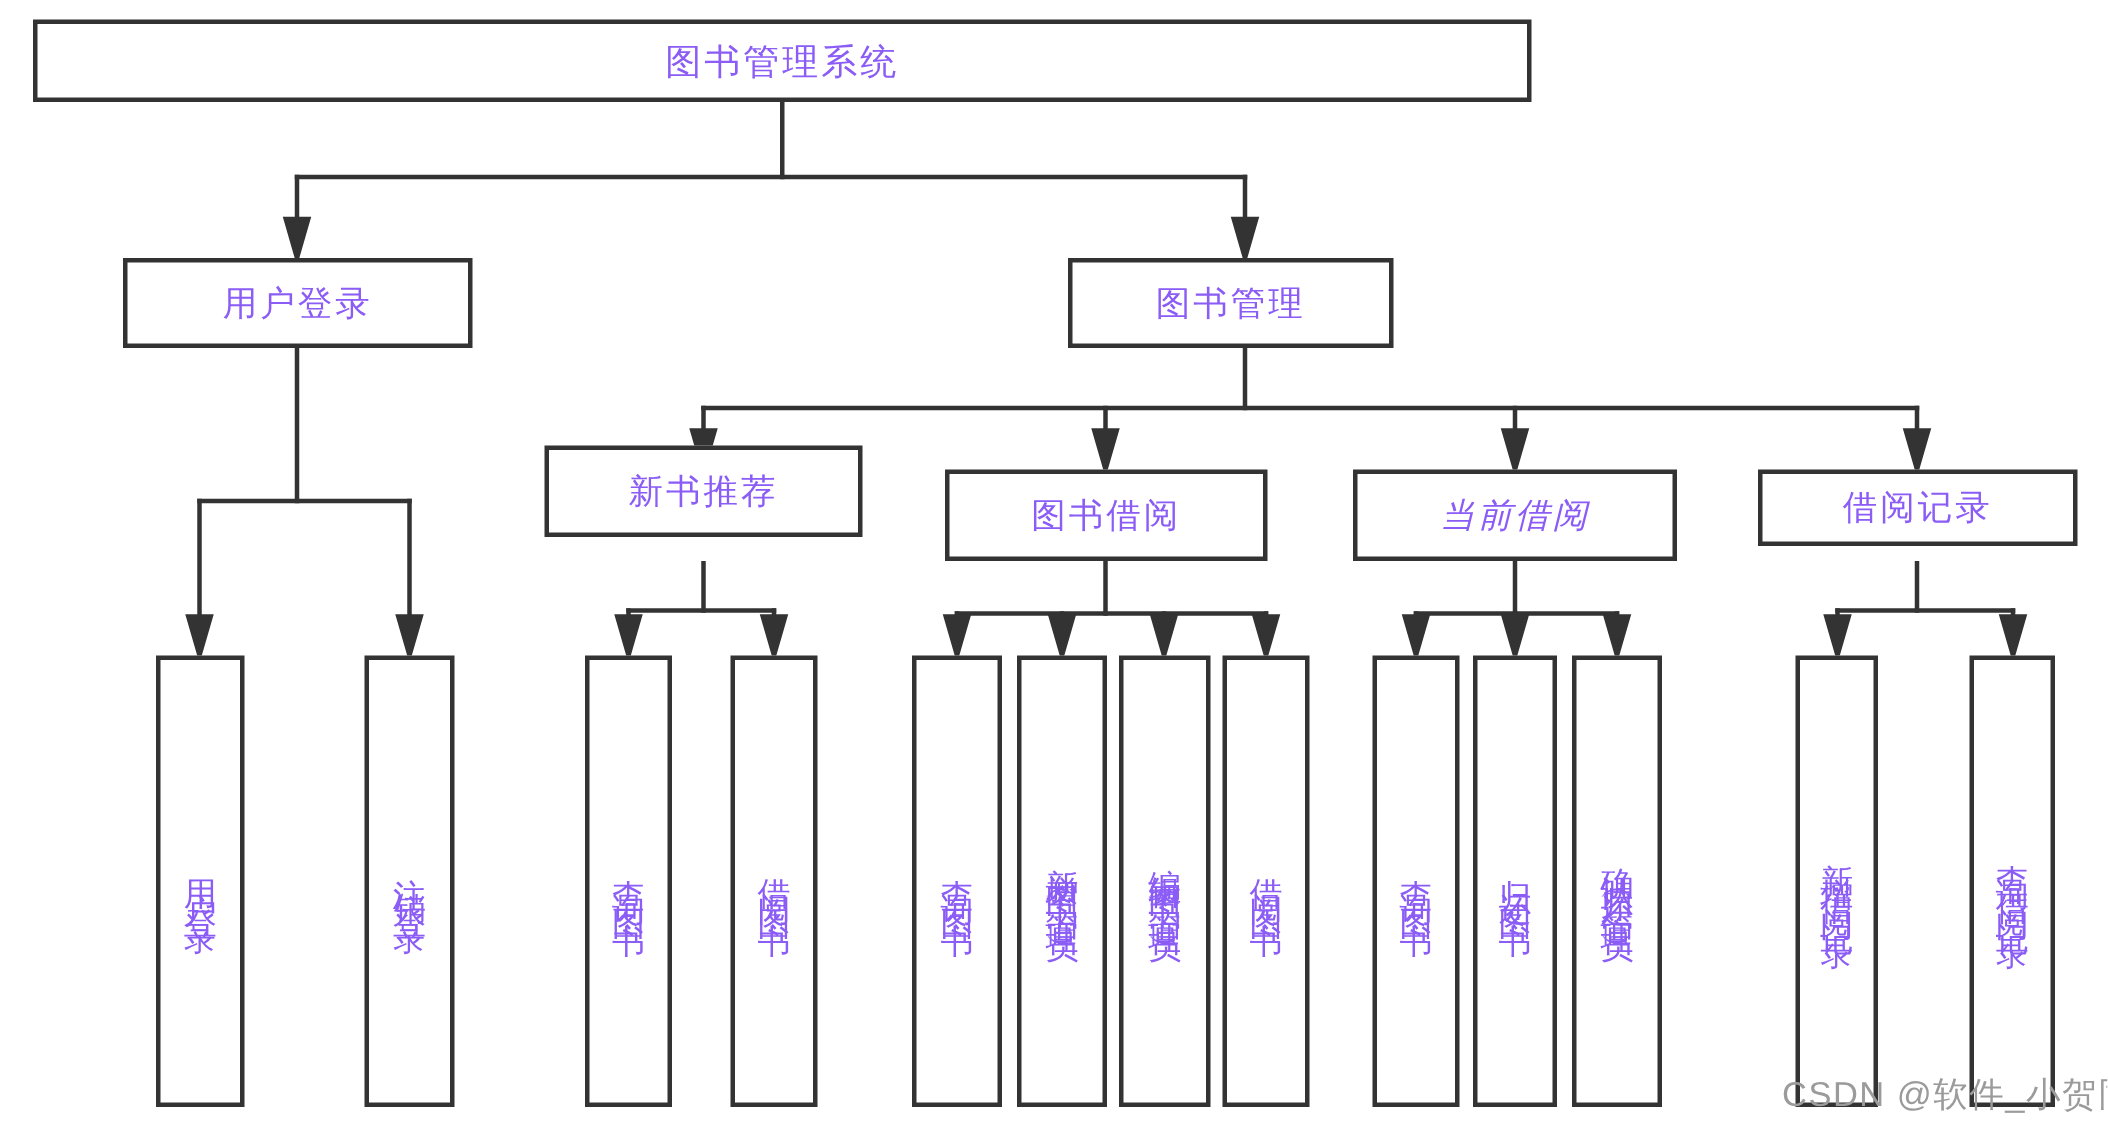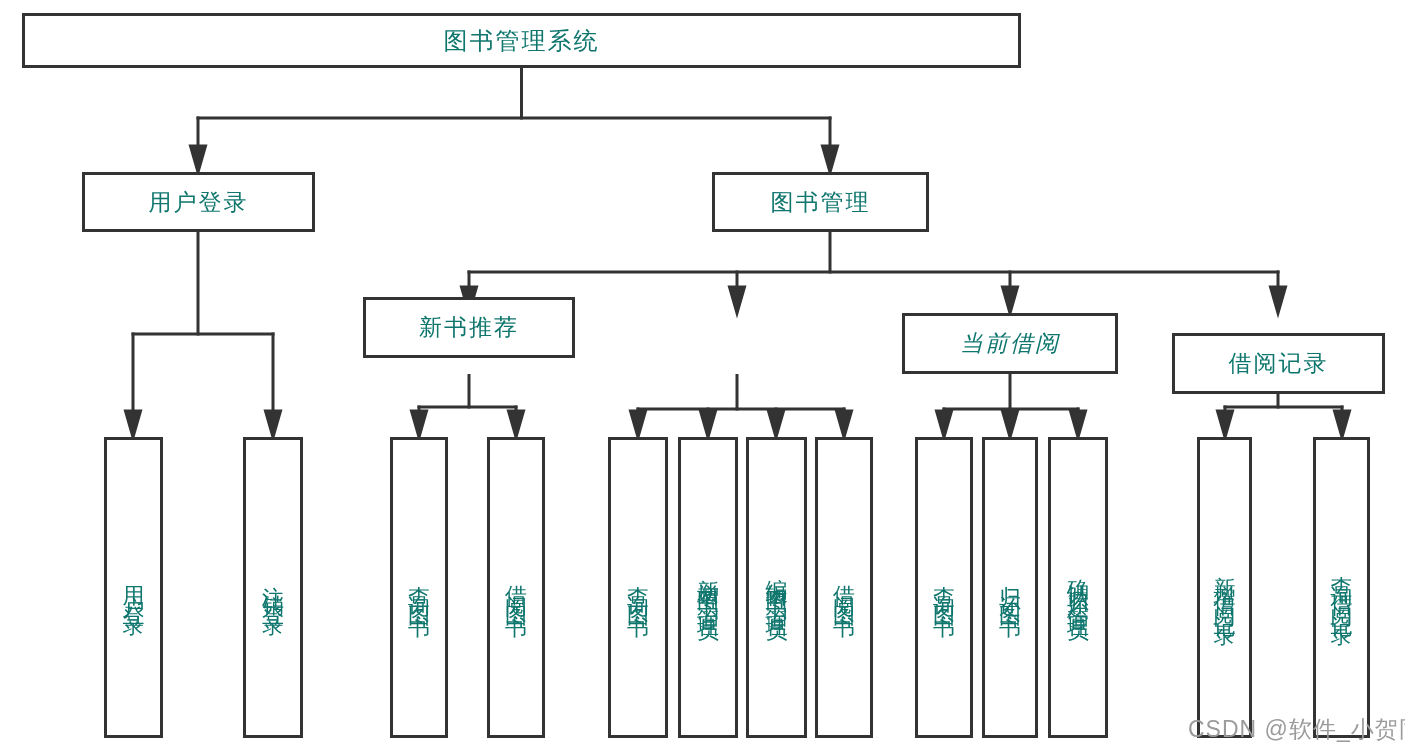--- a/index.html
+++ b/index.html
@@ -21,21 +21,21 @@
     top: 0;
     width: 1405px;
     height: 747px;
     pointer-events: none;
   }
   .node {
     position: absolute;
     box-sizing: border-box;
     background: #ffffff;
     border: 3px solid #333333;
-    color: #0f766e;
+    color: #8b5cf6;
     display: flex;
     align-items: center;
     justify-content: center;
   }
   .h-node {
     font-size: 23px;
     letter-spacing: 2px;
     white-space: nowrap;
   }
   .root-node {
@@ -63,21 +63,21 @@
 
   
   #n-root   { left: 22px;   top: 13px;  width: 999px; height: 55px; }
 
   #n-login  { left: 82px;   top: 172px; width: 233px; height: 60px; }
   #n-mgmt   { left: 712px;  top: 172px; width: 217px; height: 60px; }
 
   #n-newbook { left: 363px;  top: 297px; width: 212px; height: 61px; }
   #n-borrow  { left: 630px;  top: 313px; width: 215px; height: 61px; }
   #n-current { left: 902px;  top: 313px; width: 216px; height: 61px; font-style: italic; }
-  #n-records { left: 1172px; top: 313px; width: 213px; height: 61px; margin-top: 20px; }
+  #n-records { left: 1172px; top: 313px; width: 213px; height: 51px; }
 
   #n-a1 { left: 104px;  top: 437px; width: 59px; height: 301px; }
   #n-a2 { left: 243px;  top: 437px; width: 60px; height: 301px; }
   #n-b1 { left: 390px;  top: 437px; width: 58px; height: 301px; }
   #n-b2 { left: 487px;  top: 437px; width: 58px; height: 301px; }
   #n-c1 { left: 608px;  top: 437px; width: 60px; height: 301px; }
   #n-c2 { left: 678px;  top: 437px; width: 60px; height: 301px; }
   #n-c3 { left: 746px;  top: 437px; width: 61px; height: 301px; }
   #n-c4 { left: 815px;  top: 437px; width: 58px; height: 301px; }
   #n-d1 { left: 915px;  top: 437px; width: 58px; height: 301px; }
@@ -176,20 +176,23 @@
   <div id="n-login" class="node h-node">
     <span>用户登录</span>
   </div>
   <div id="n-mgmt" class="node h-node">
     <span>图书管理</span>
   </div>
 
   <div id="n-newbook" class="node h-node">
     <span>新书推荐</span>
   </div>
+  <div id="n-borrow" class="node h-node">
+    <span>图书借阅</span>
+  </div>
   <div id="n-current" class="node h-node">
     <span>当前借阅</span>
   </div>
   <div id="n-records" class="node h-node">
     <span>借阅记录</span>
   </div>
 
   <div id="n-a1" class="node v-node">
     <span>用户登录</span>
   </div>

